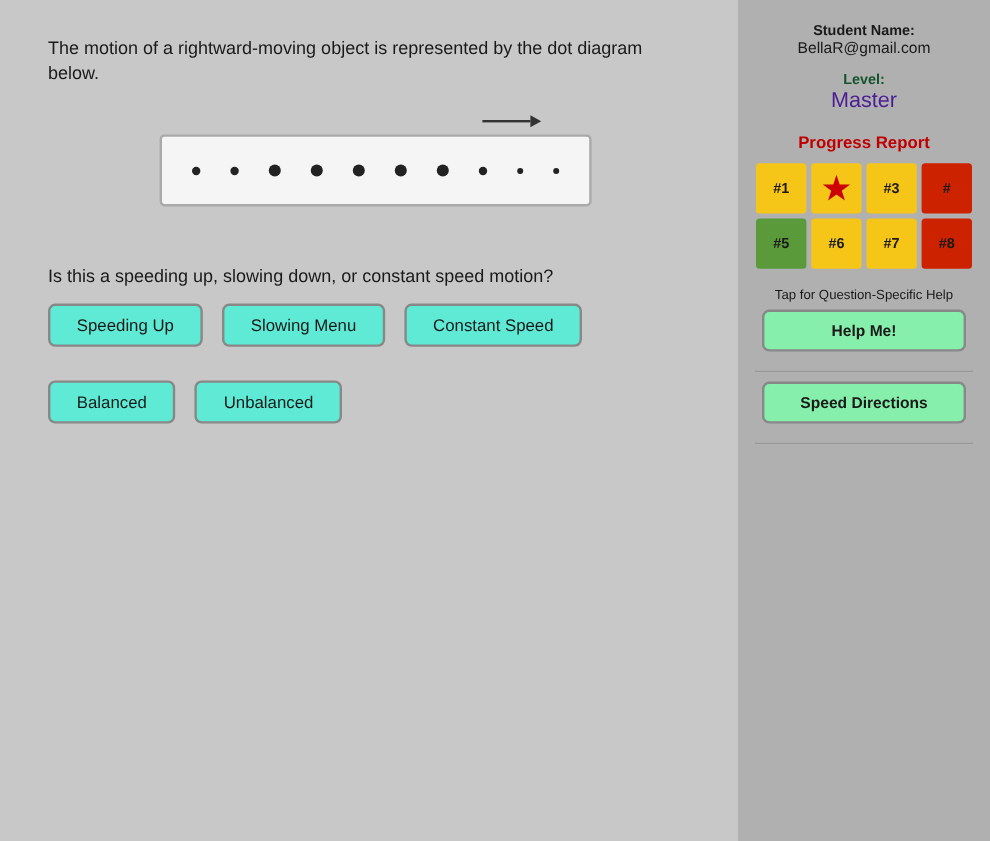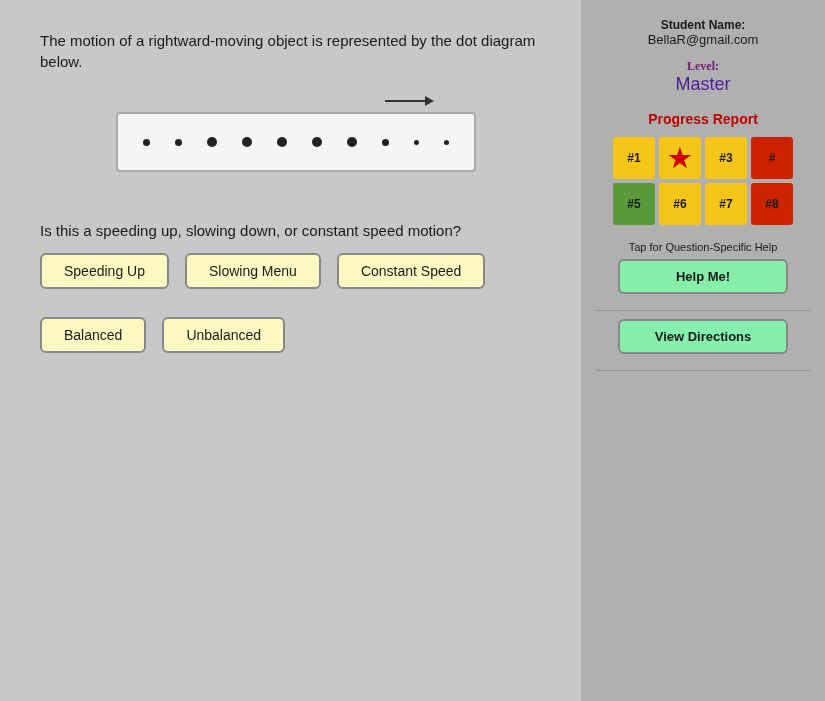--- a/index.html
+++ b/index.html
@@ -103,32 +103,32 @@
       margin-bottom: 14px;
     }
 
     .btn-group {
       display: flex;
       gap: 16px;
       margin-bottom: 28px;
     }
 
     .answer-btn {
-      background: #fef9c3;
+      background: #5eead4;
       border: 2px solid #888;
       border-radius: 6px;
       padding: 8px 22px;
       font-size: 14px;
       cursor: pointer;
       color: #1a1a1a;
       font-weight: 500;
     }
 
     .sidebar {
-      width: 244px;
+      width: 210px;
       background: #b0b0b0;
       padding: 18px 14px;
       display: flex;
       flex-direction: column;
       align-items: center;
       gap: 0;
     }
 
     .student-name-label {
       font-size: 12px;
@@ -140,23 +140,22 @@
     .student-name-value {
       font-size: 13px;
       color: #1a1a1a;
       text-align: center;
       margin-bottom: 12px;
     }
 
     .level-label {
       font-size: 12px;
       font-weight: bold;
-      color: #701a75;
-      text-align: center;
-      font-family: Liberation Serif, serif;
+      color: #14532d;
+      text-align: center;
     }
 
     .level-value {
       font-size: 18px;
       color: #4c1d95;
       text-align: center;
       margin-bottom: 16px;
     }
 
     .progress-report-title {
@@ -306,17 +305,17 @@
     <div class="progress-cell cell-red">
       <span>#8</span>
     </div>
   </div>
 
   <span class="help-label">Tap for Question-Specific Help</span>
   <button class="sidebar-btn">Help Me!</button>
 
   <div class="divider"></div>
 
-  <button class="sidebar-btn">View Directions</button>
+  <button class="sidebar-btn">Speed Directions</button>
 
   <div class="divider"></div>
 
 </div>
 
 </body></html>

